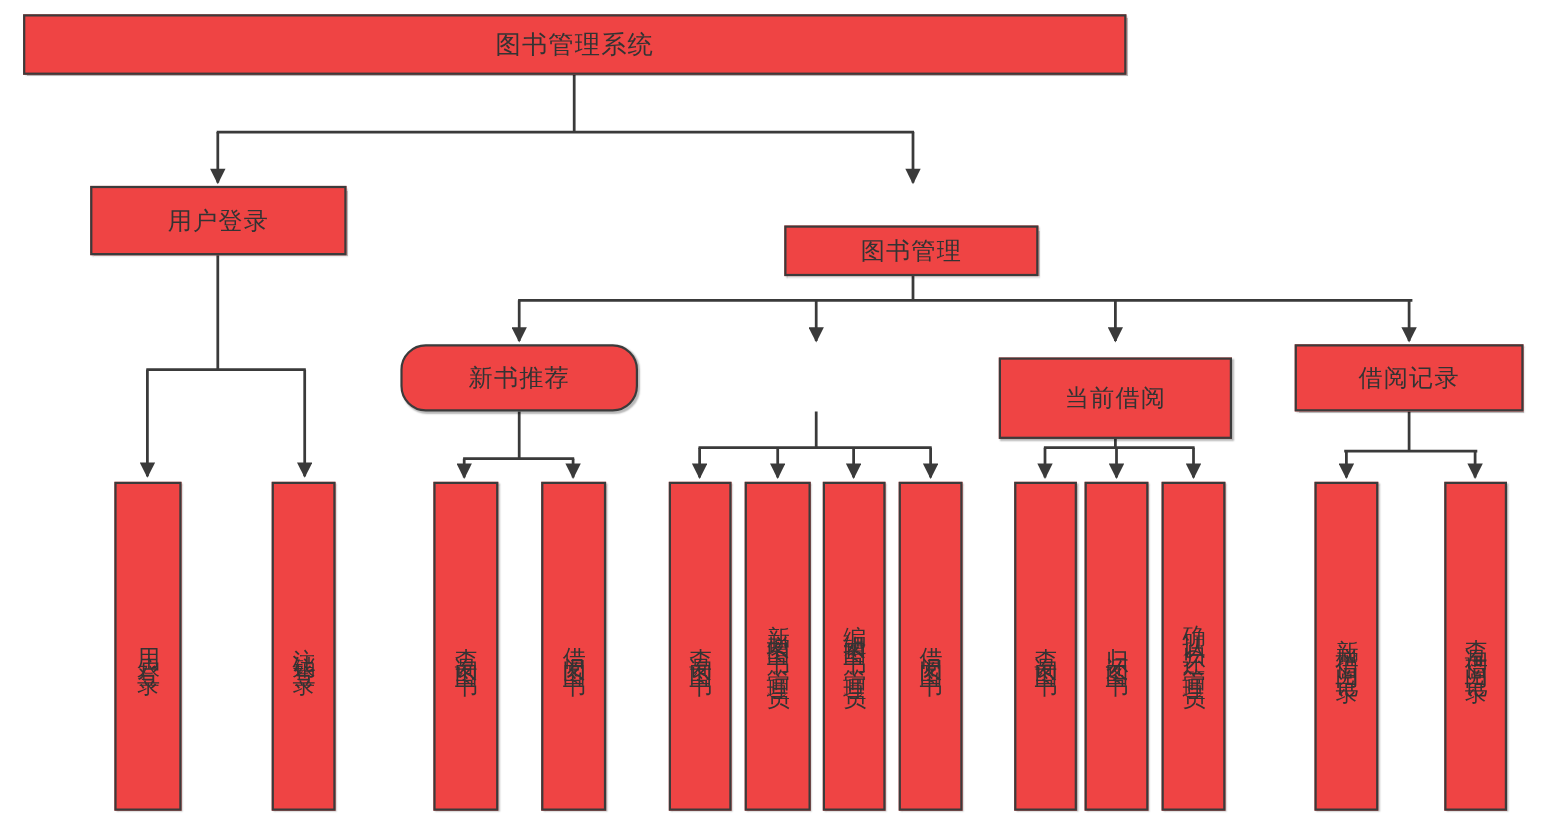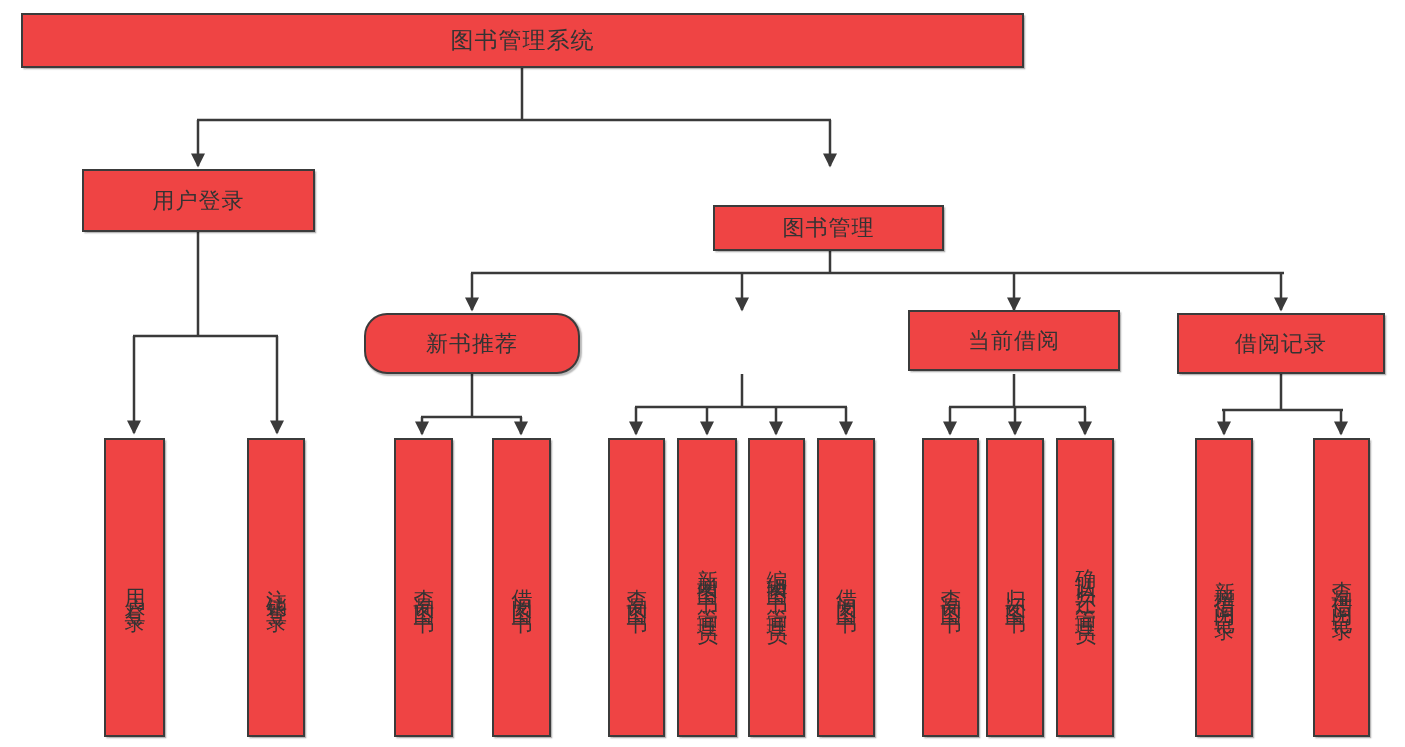--- a/index.html
+++ b/index.html
@@ -120,21 +120,21 @@
   <div class="node" style="left:82px; top:169px; width:233px; height:63px;">
     <span class="hlabel">用户登录</span>
   </div>
   <div class="node" style="left:713px; top:169px; width:231px; height:46px;margin-top:36px;">
     <span class="hlabel">图书管理</span>
   </div>
 
   <div class="node" style="left:364px; top:313px; width:216px; height:61px;border-radius:23px;">
     <span class="hlabel">新书推荐</span>
   </div>
-  <div class="node" style="left:908px; top:310px; width:212px; height:61px;">
+  <div class="node" style="left:908px; top:325px; width:212px; height:74px;">
     <span class="hlabel">当前借阅</span>
   </div>
   <div class="node" style="left:1177px; top:313px; width:208px; height:61px;">
     <span class="hlabel">借阅记录</span>
   </div>
 
   <div class="node leaf" style="left:104px; width:61px;">
     <span class="vtext">用户登录</span>
   </div>
   <div class="node leaf" style="left:247px; width:58px;">

